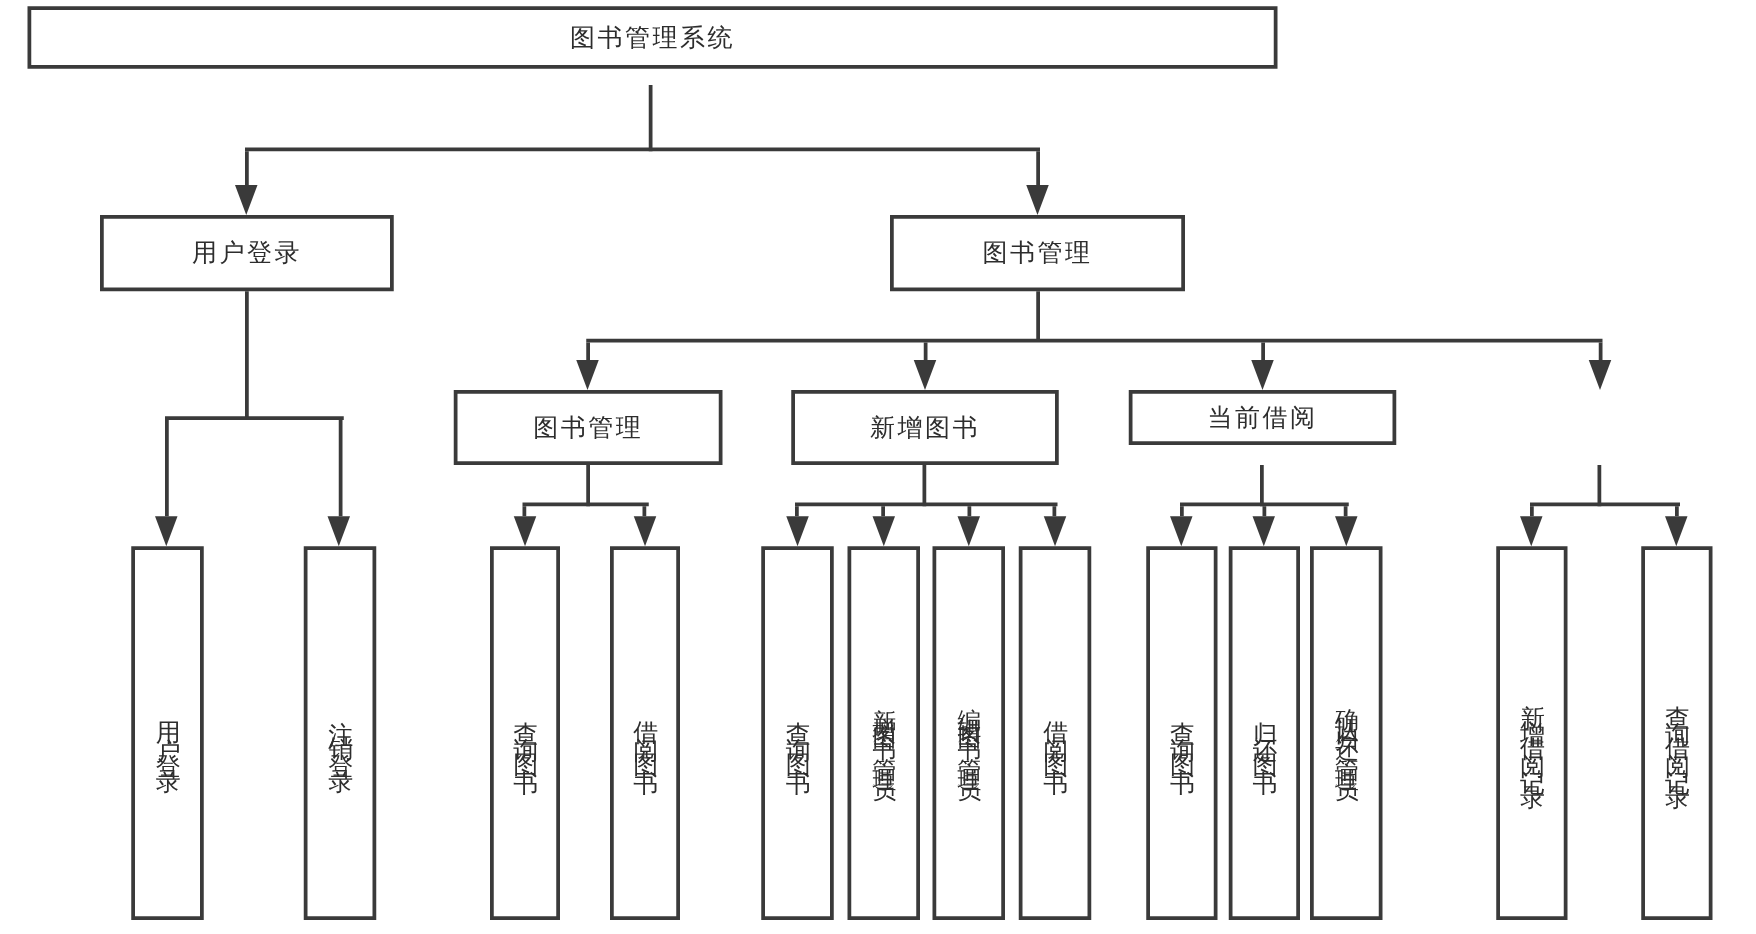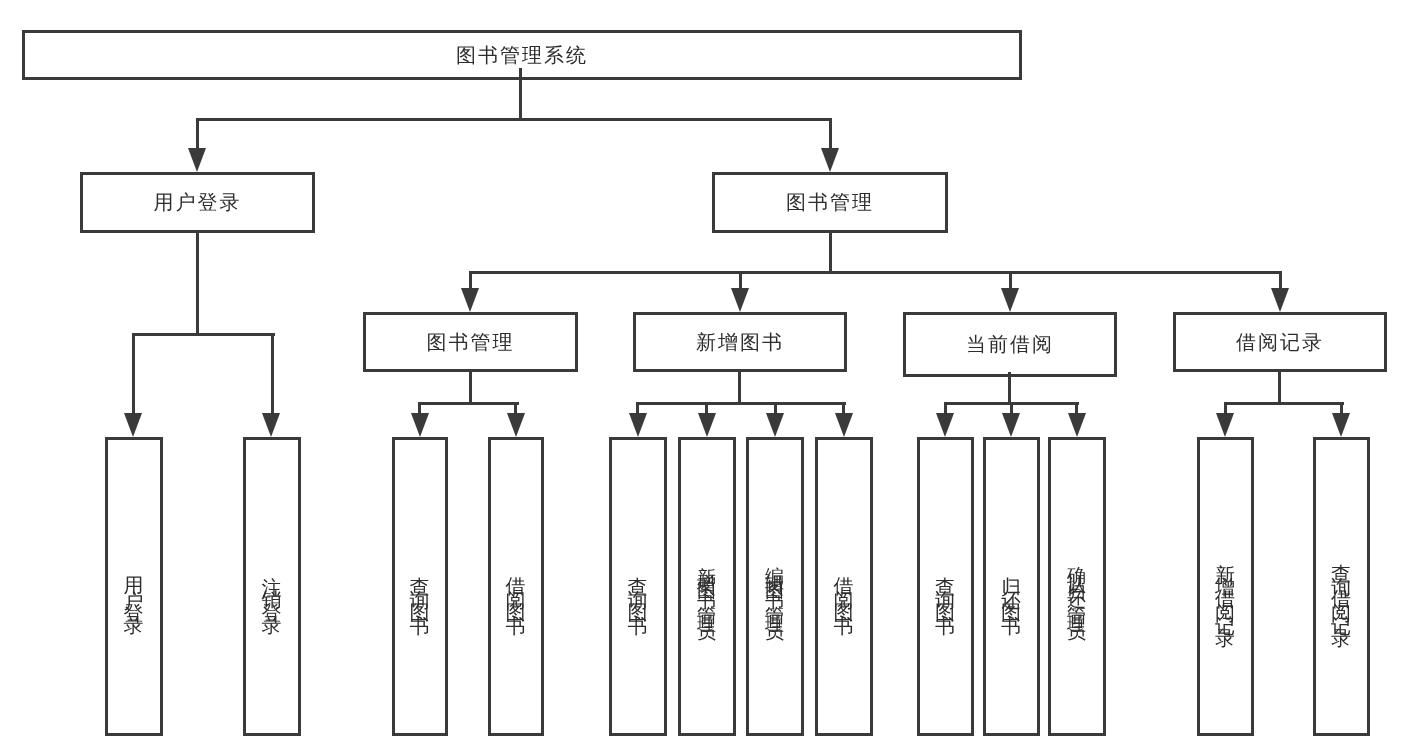--- a/index.html
+++ b/index.html
@@ -55,21 +55,21 @@
     letter-spacing:1px;
     z-index:10;
     pointer-events:none;
   }
 </style>
 </head>
 <body>
 
 <div class="canvas">
 
-  <div class="hbox" style="left:22px; top:30px; width:1000px; height:50px;">图书管理系统</div>
+  <div class="hbox" style="left:22px; top:5px; width:1000px; height:50px;">图书管理系统</div>
 
   <div class="line" style="left:519px; top:68px;  width:3px;   height:53px;"></div>
   <div class="line" style="left:196px; top:118px; width:636px; height:3px;"></div>
   <div class="line" style="left:196px; top:121px; width:3px;   height:28px;"></div>
   <div class="line" style="left:829px; top:121px; width:3px;   height:28px;"></div>
   <div class="arrow" style="left:188px; top:148px;"></div>
   <div class="arrow" style="left:821px; top:148px;"></div>
 
   <div class="hbox" style="left:80px; top:172px; width:235px; height:61px;">用户登录</div>
   <div class="hbox" style="left:712px; top:172px; width:236px; height:61px;">图书管理</div>
@@ -87,22 +87,21 @@
   <div class="line" style="left:739px;  top:274px; width:3px;   height:14px;"></div>
   <div class="line" style="left:1009px; top:274px; width:3px;   height:14px;"></div>
   <div class="line" style="left:1279px; top:274px; width:3px;   height:14px;"></div>
   <div class="arrow" style="left:461px;  top:288px;"></div>
   <div class="arrow" style="left:731px;  top:288px;"></div>
   <div class="arrow" style="left:1001px; top:288px;"></div>
   <div class="arrow" style="left:1271px; top:288px;"></div>
 
   <div class="hbox" style="left:363px; top:312px; width:215px; height:60px;">图书管理</div>
   <div class="hbox" style="left:633px; top:312px; width:214px; height:60px;">新增图书</div>
-  <div class="hbox" style="left:903px; top:312px; width:214px; height:65px;">当前借阅</div>
-  <div class="hbox" style="left:1173px; top:312px; width:214px; height:60px;">借阅记录</div>
+  <div class="hbox" style="left:903px; top:312px; width:214px; height:44px;">当前借阅</div>
 
   <div class="line" style="left:469px; top:372px; width:3px;   height:33px;"></div>
   <div class="line" style="left:418px; top:402px; width:101px; height:3px;"></div>
   <div class="line" style="left:418px; top:405px; width:3px;   height:8px;"></div>
   <div class="line" style="left:514px; top:405px; width:3px;   height:8px;"></div>
   <div class="arrow" style="left:411px; top:413px;"></div>
   <div class="arrow" style="left:507px; top:413px;"></div>
 
   <div class="line" style="left:738px; top:372px; width:3px;   height:33px;"></div>
   <div class="line" style="left:636px; top:402px; width:210px; height:3px;"></div>

